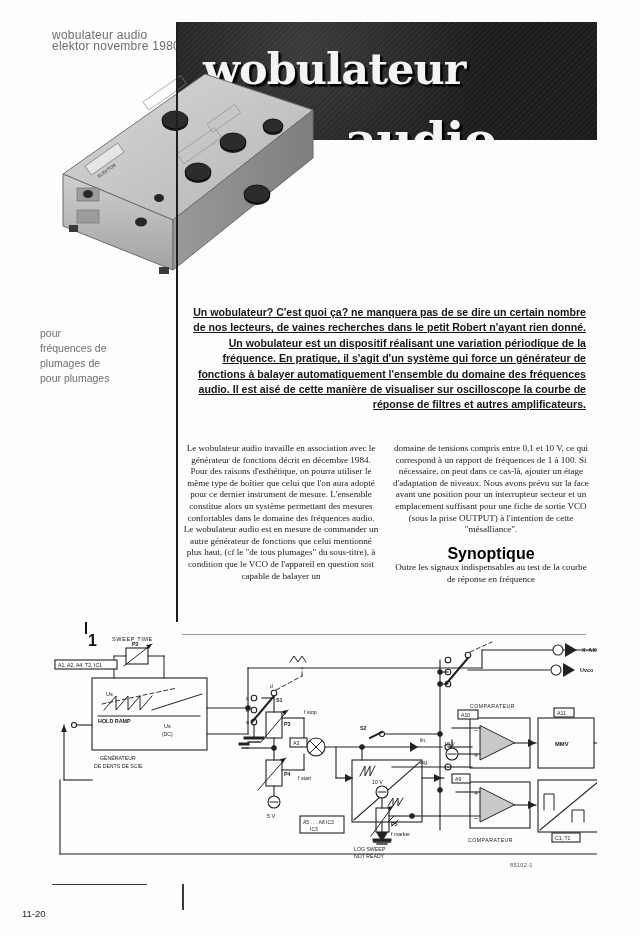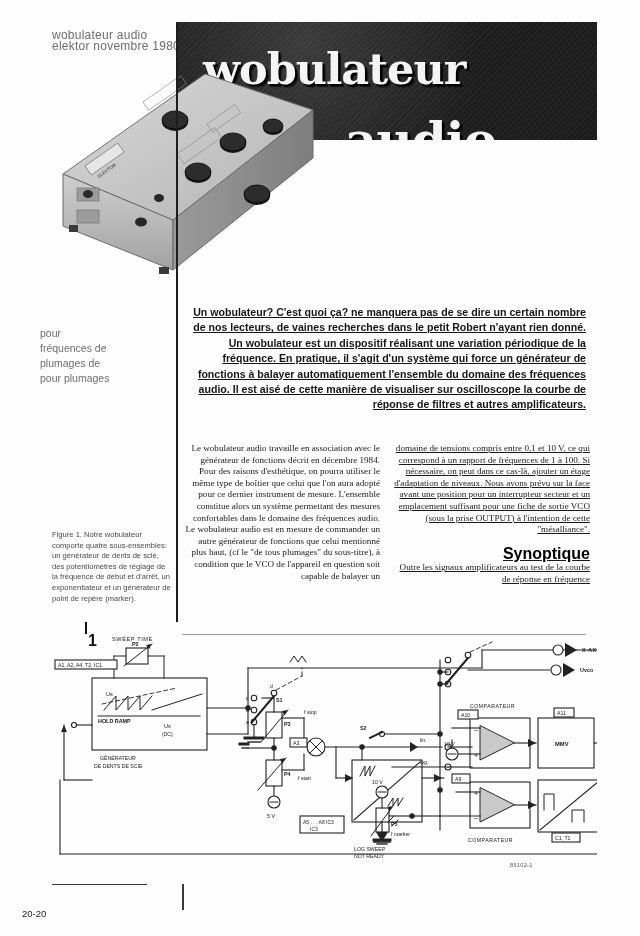--- a/index.html
+++ b/index.html
@@ -69,24 +69,24 @@
     font-weight:bold;color:#161616;
     text-align:right;
     text-decoration:underline;
   }
 
   
   .col{
     position:absolute;top:443px;width:198px;
     font-family:"Liberation Serif", serif;
     font-size:9.1px;line-height:11.6px;color:#1a1a1a;
-    text-align:right;
+    text-align:center;
   }
   .col.left{left:182px;}
-  .col.right{left:392px;text-decoration:underline;}
+  .col.right{left:392px;}
   .col p{margin:0 0 8px 0;}
   .subhead{
     font-family:"Liberation Sans", sans-serif;
     font-weight:bold;font-size:16px;margin:12px 0 3px 0;color:#000;
   }
 
   
   .figcap{
     position:absolute;left:52px;top:530px;width:120px;
     font-size:7.6px;line-height:10.6px;color:#4a4a4a;
@@ -199,24 +199,23 @@
 
   <div class="intro">Un wobulateur? C'est quoi ça? ne manquera pas de se dire un certain nombre de nos lecteurs, de vaines recherches dans le petit Robert n'ayant rien donné. Un wobulateur est un dispositif réalisant une variation périodique de la fréquence. En pratique, il s'agit d'un système qui force un générateur de fonctions à balayer automatiquement l'ensemble du domaine des fréquences audio. Il est aisé de cette manière de visualiser sur oscilloscope la courbe de réponse de filtres et autres amplificateurs.</div>
 
   <div class="col left">
     <p>Le wobulateur audio travaille en association avec le générateur de fonctions décrit en décembre 1984. Pour des raisons d'esthétique, on pourra utiliser le même type de boîtier que celui que l'on aura adopté pour ce dernier instrument de mesure. L'ensemble constitue alors un système permettant des mesures confortables dans le domaine des fréquences audio. Le wobulateur audio est en mesure de commander un autre générateur de fonctions que celui mentionné plus haut, (cf le "de tous plumages" du sous-titre), à condition que le VCO de l'appareil en question soit capable de balayer un</p>
   </div>
 
   <div class="col right">
     <p>domaine de tensions compris entre 0,1 et 10 V, ce qui correspond à un rapport de fréquences de 1 à 100. Si nécessaire, on peut dans ce cas-là, ajouter un étage d'adaptation de niveaux. Nous avons prévu sur la face avant une position pour un interrupteur secteur et un emplacement suffisant pour une fiche de sortie VCO (sous la prise OUTPUT) à l'intention de cette "mésalliance".</p>
     <div class="subhead">Synoptique</div>
-    <p>Outre les signaux amplificateurs au test de la courbe de réponse en fréquence</p>
-  </div>
-
-  <div class="figcap">Figure 1. Notre wobulateur comporte quatre sous-ensembles: un générateur de dents de scie, des potentiomètres de réglage de la fréquence de début et d'arrêt, un exponentiateur et un générateur de point de repère (marker).</div>
+    <p>Outre les signaux indispensables au test de la courbe de réponse en fréquence</p>
+  </div>
+
 
   <div class="hr-top"></div>
   <div class="schem-num-bar"></div>
   <div class="schem-num">1</div>
 
   <div class="schem-wrap">
     <svg width="545" height="240" viewBox="0 0 545 240">
       <g fill="none" stroke="#222" stroke-width="1.1" stroke-linecap="square">
 
         <rect x="40" y="48" width="115" height="72"></rect>
@@ -456,15 +455,15 @@
         <text x="572" y="110" font-size="5.4" font-weight="bold">CONTROL</text>
         <text x="572" y="118" font-size="5.4" font-weight="bold">ERROR</text>
       </g>
     </svg>
   </div>
 
   <div class="code">85102-1</div>
 
   <div class="hr-bot"></div>
   <div class="hr-bot2"></div>
-  <div class="folio">20-20</div>
+  <div class="folio">11-20</div>
 
 </div>
 
 </body></html>

